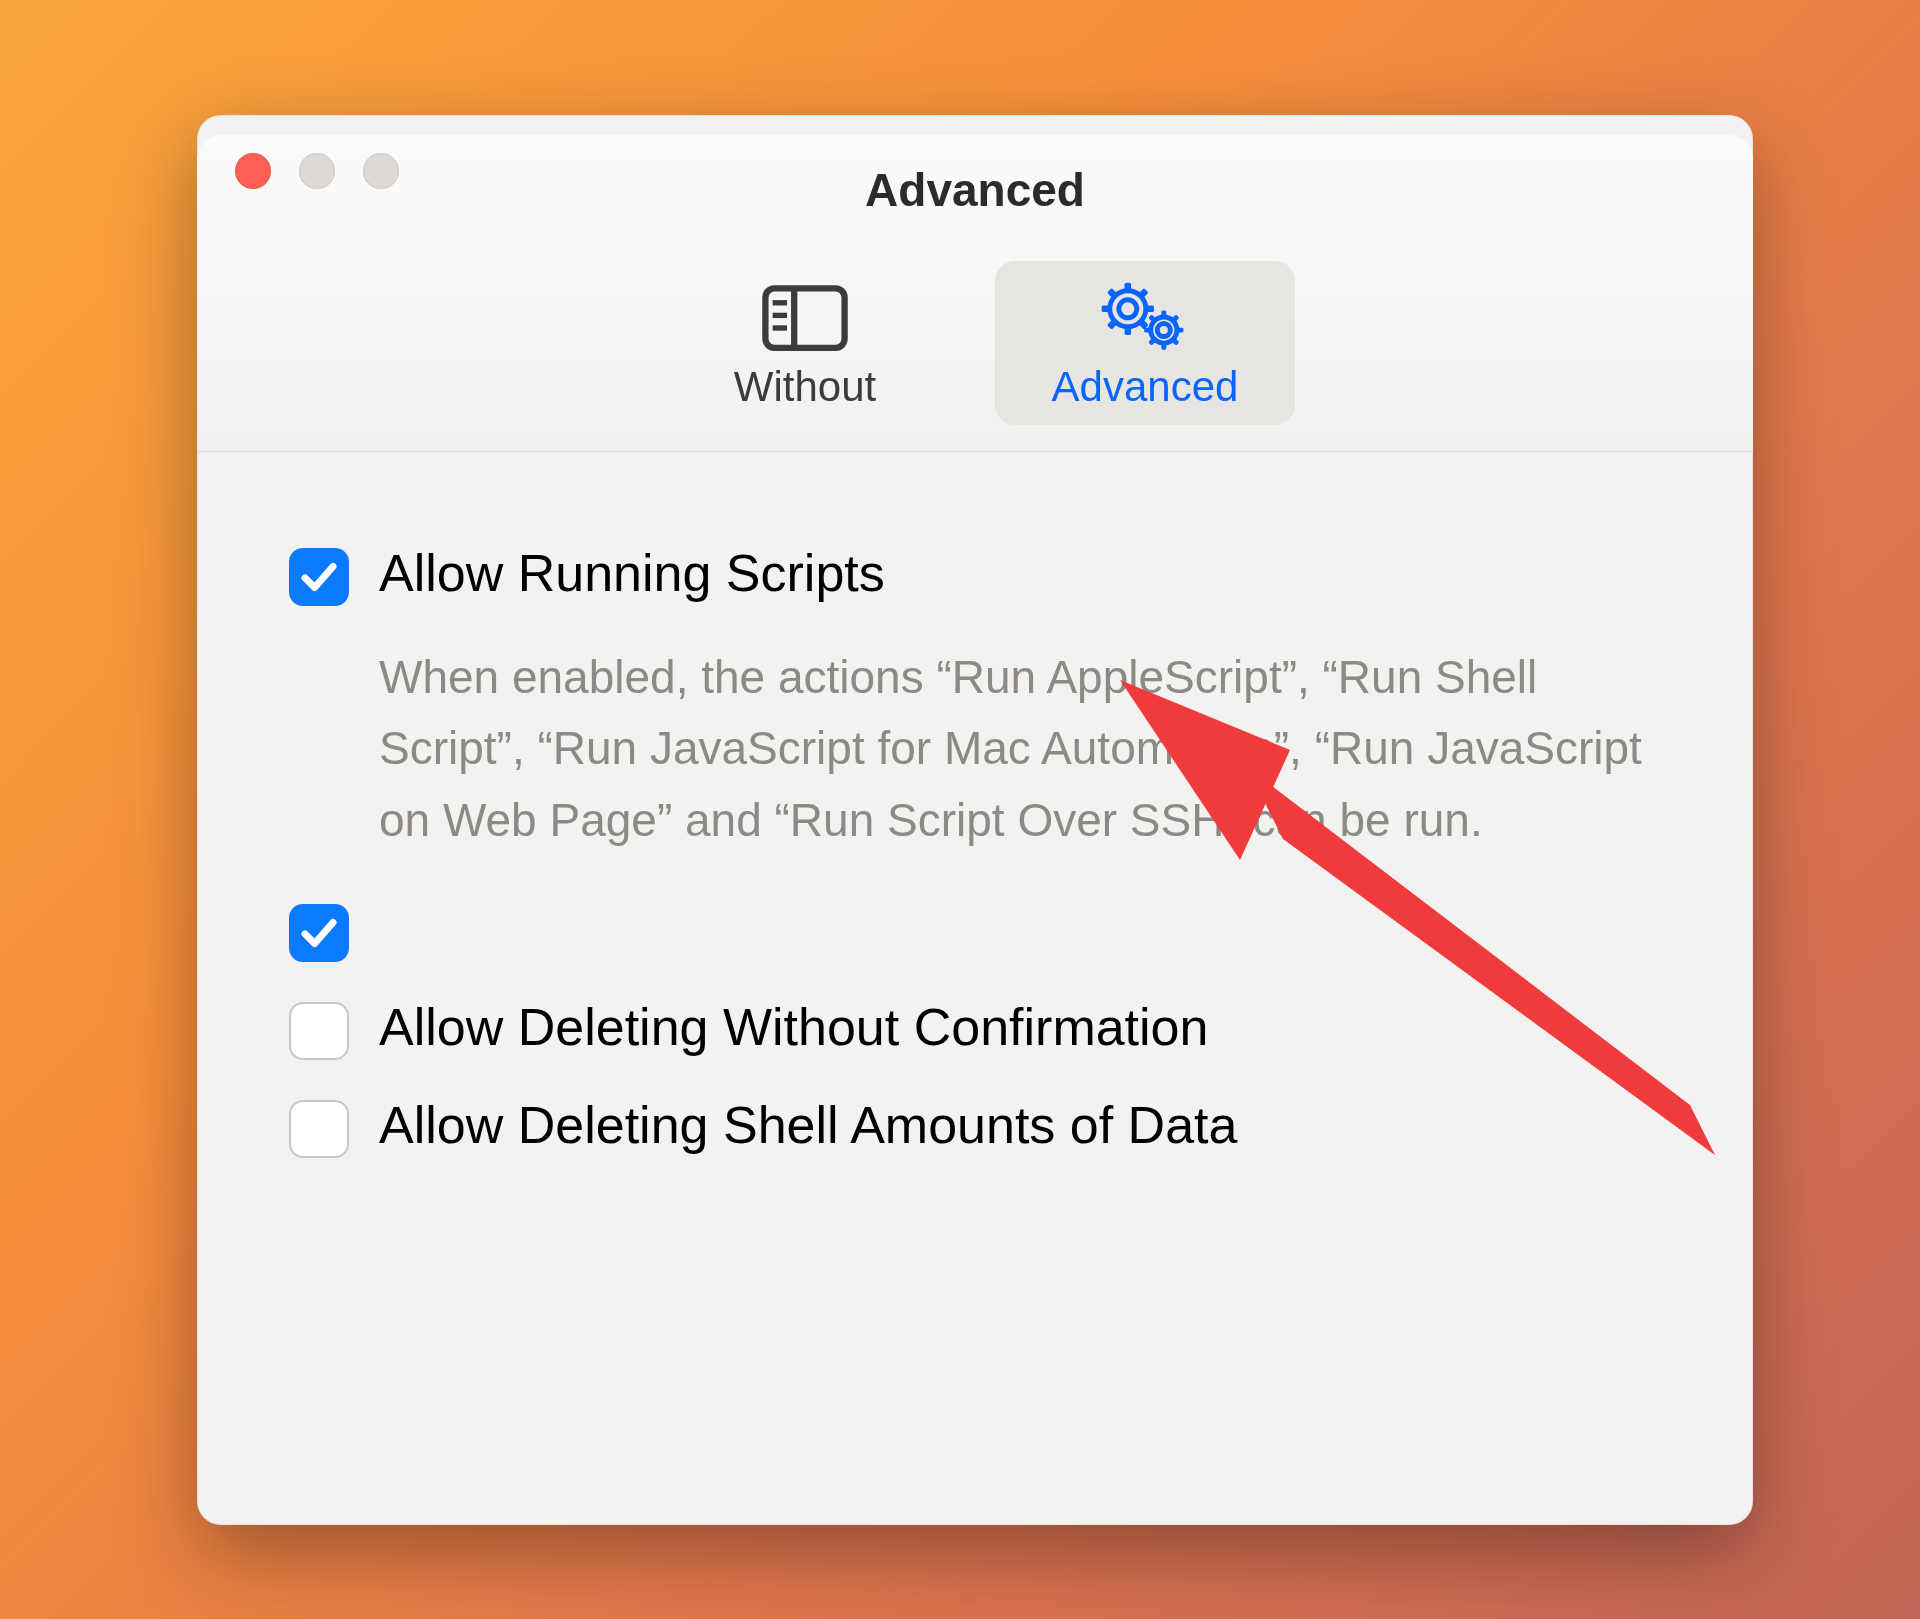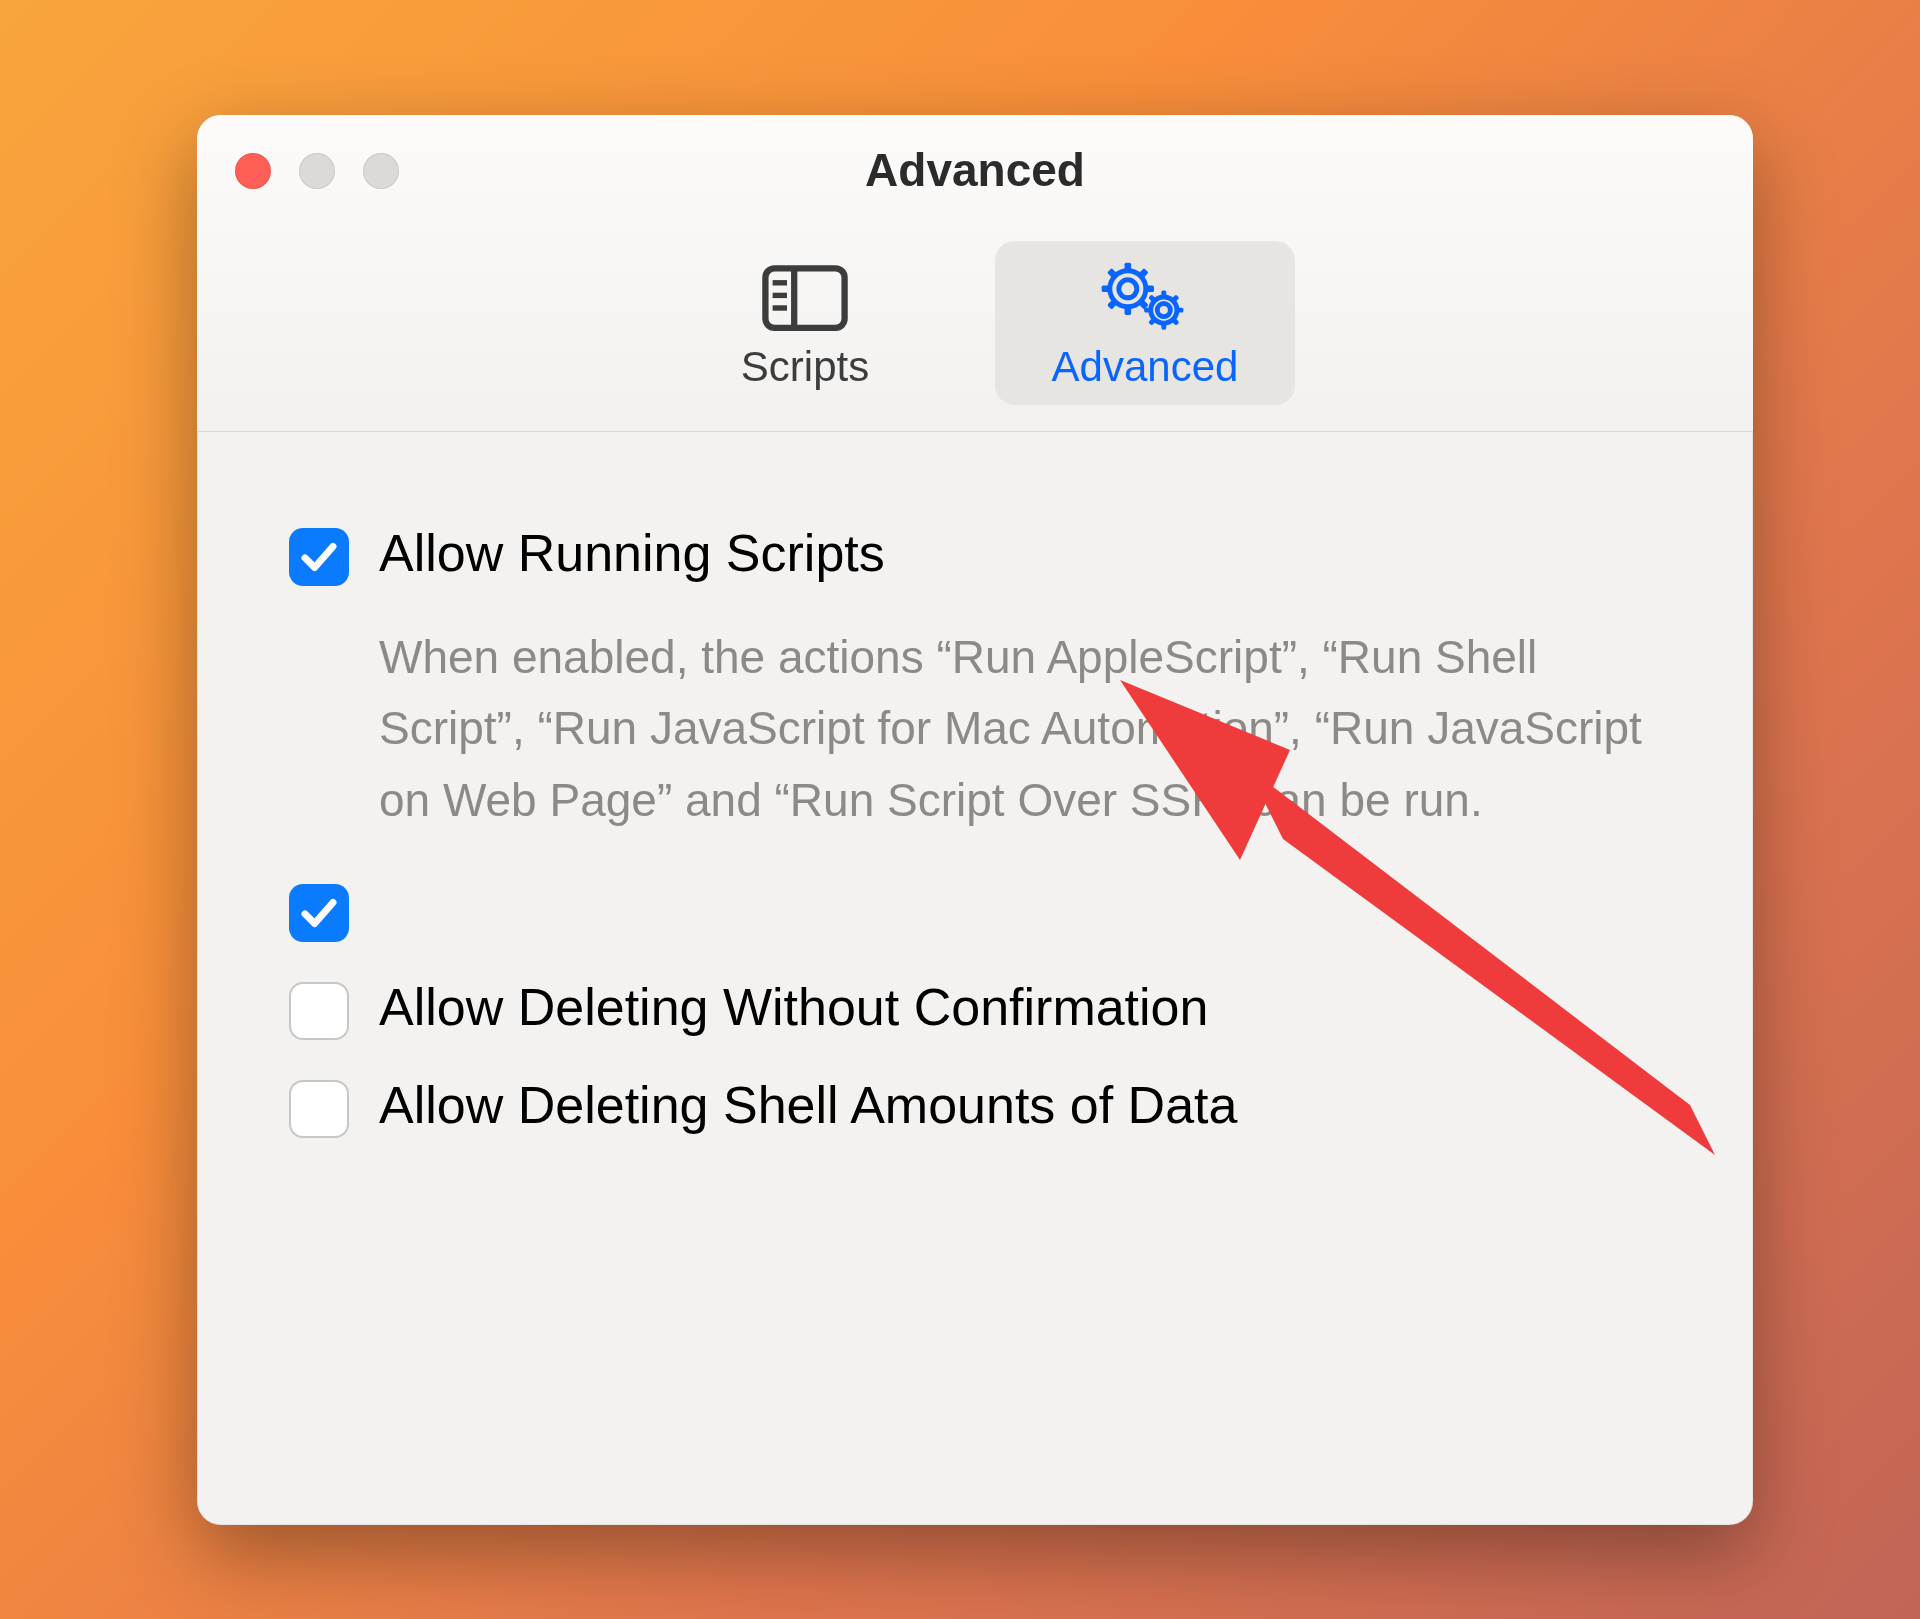--- a/index.html
+++ b/index.html
@@ -30,20 +30,21 @@
                 0 0 0 1px rgba(0,0,0,0.06) inset;
     overflow: visible;
   }
 
   
   .titlebar {
     background: linear-gradient(#fcfbfa, #f3f1ef);
     border-bottom: 1px solid #d9d6d3;
     border-radius: 24px 24px 0 0;
     padding-top: 24px;
+    margin-top: 20px;
   }
   .traffic-lights {
     position: absolute;
     left: 38px;
     top: 38px;
     display: flex;
     gap: 28px;
   }
   .light {
     width: 36px; height: 36px;
@@ -160,21 +161,21 @@
         <div class="tab">
           <span class="ic">
             <svg viewBox="0 0 100 78" fill="none" stroke="#3c3c3c" stroke-width="7" stroke-linejoin="round">
               <rect x="6" y="6" width="88" height="66" rx="10"></rect>
               <line x1="38" y1="6" x2="38" y2="72"></line>
               <line x1="14" y1="22" x2="30" y2="22" stroke-width="6"></line>
               <line x1="14" y1="36" x2="30" y2="36" stroke-width="6"></line>
               <line x1="14" y1="50" x2="30" y2="50" stroke-width="6"></line>
             </svg>
           </span>
-          <span class="lbl">Scripts</span>
+          <span class="lbl">Without</span>
         </div>
 
         <div class="tab active">
           <span class="ic">
             <svg viewBox="0 0 110 90" fill="none" stroke="#0a65ff" stroke-width="6">
               <g transform="translate(34,34)">
                 <circle r="11"></circle>
                 <circle r="22"></circle>
                 <g fill="#0a65ff" stroke="none">
                   <rect x="-4" y="-32" width="8" height="12" rx="2"></rect>

